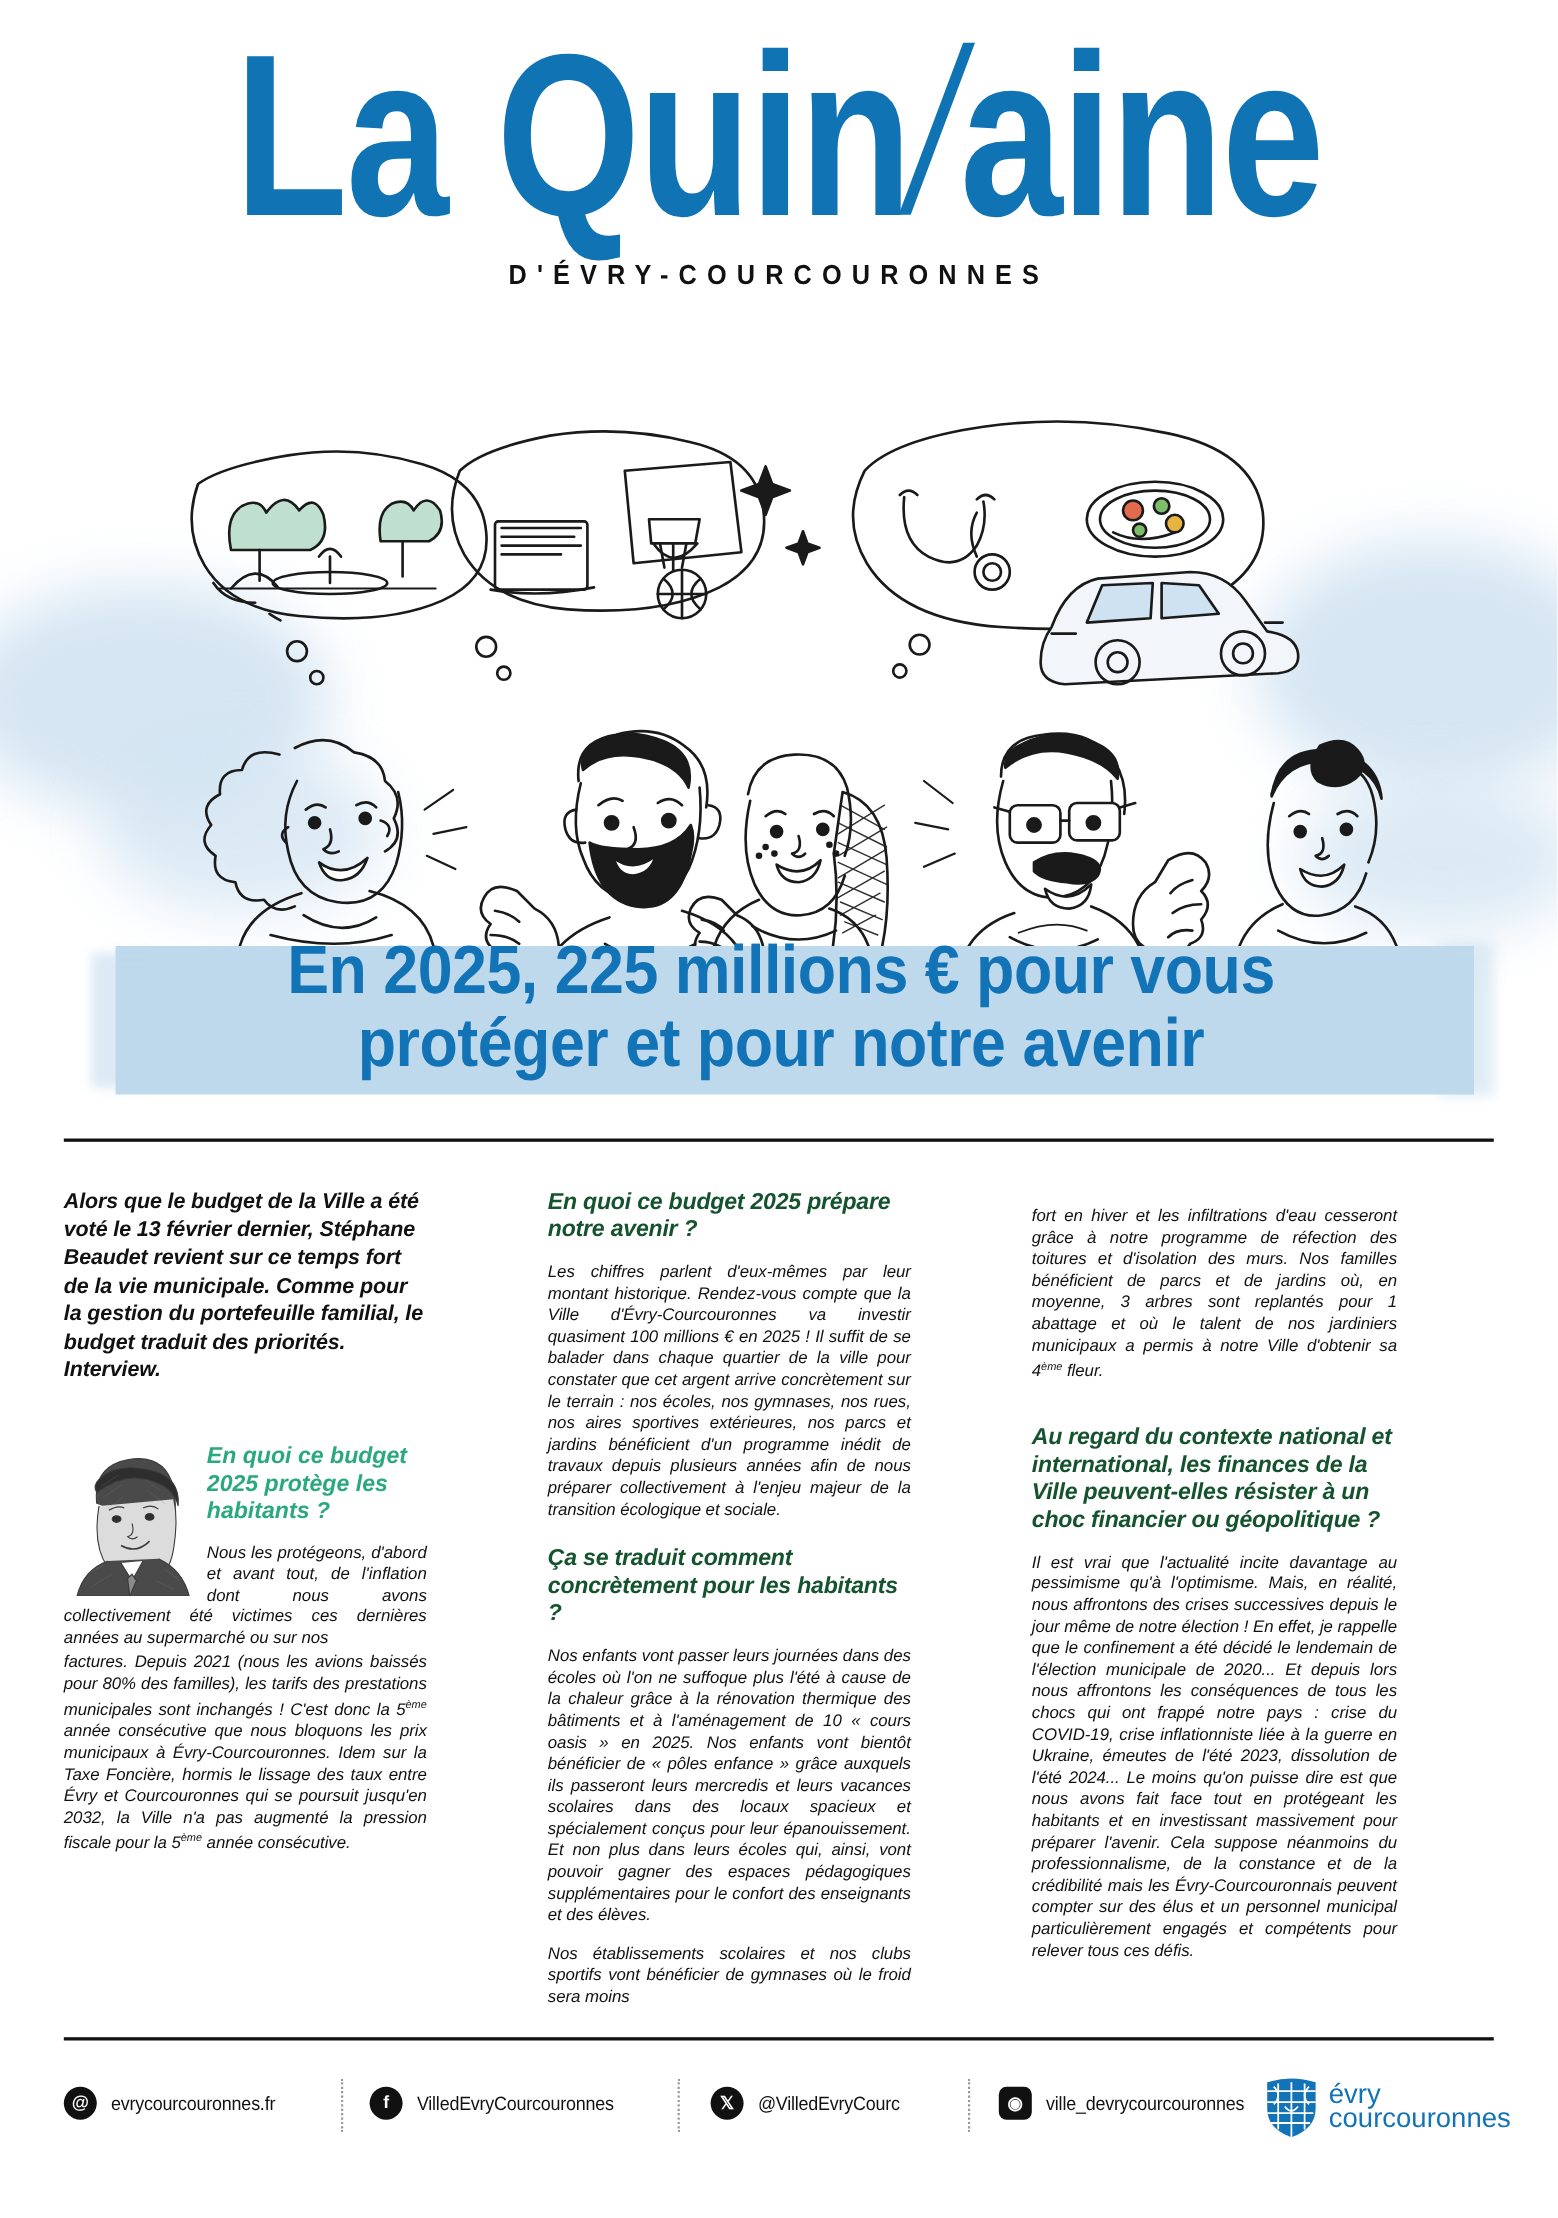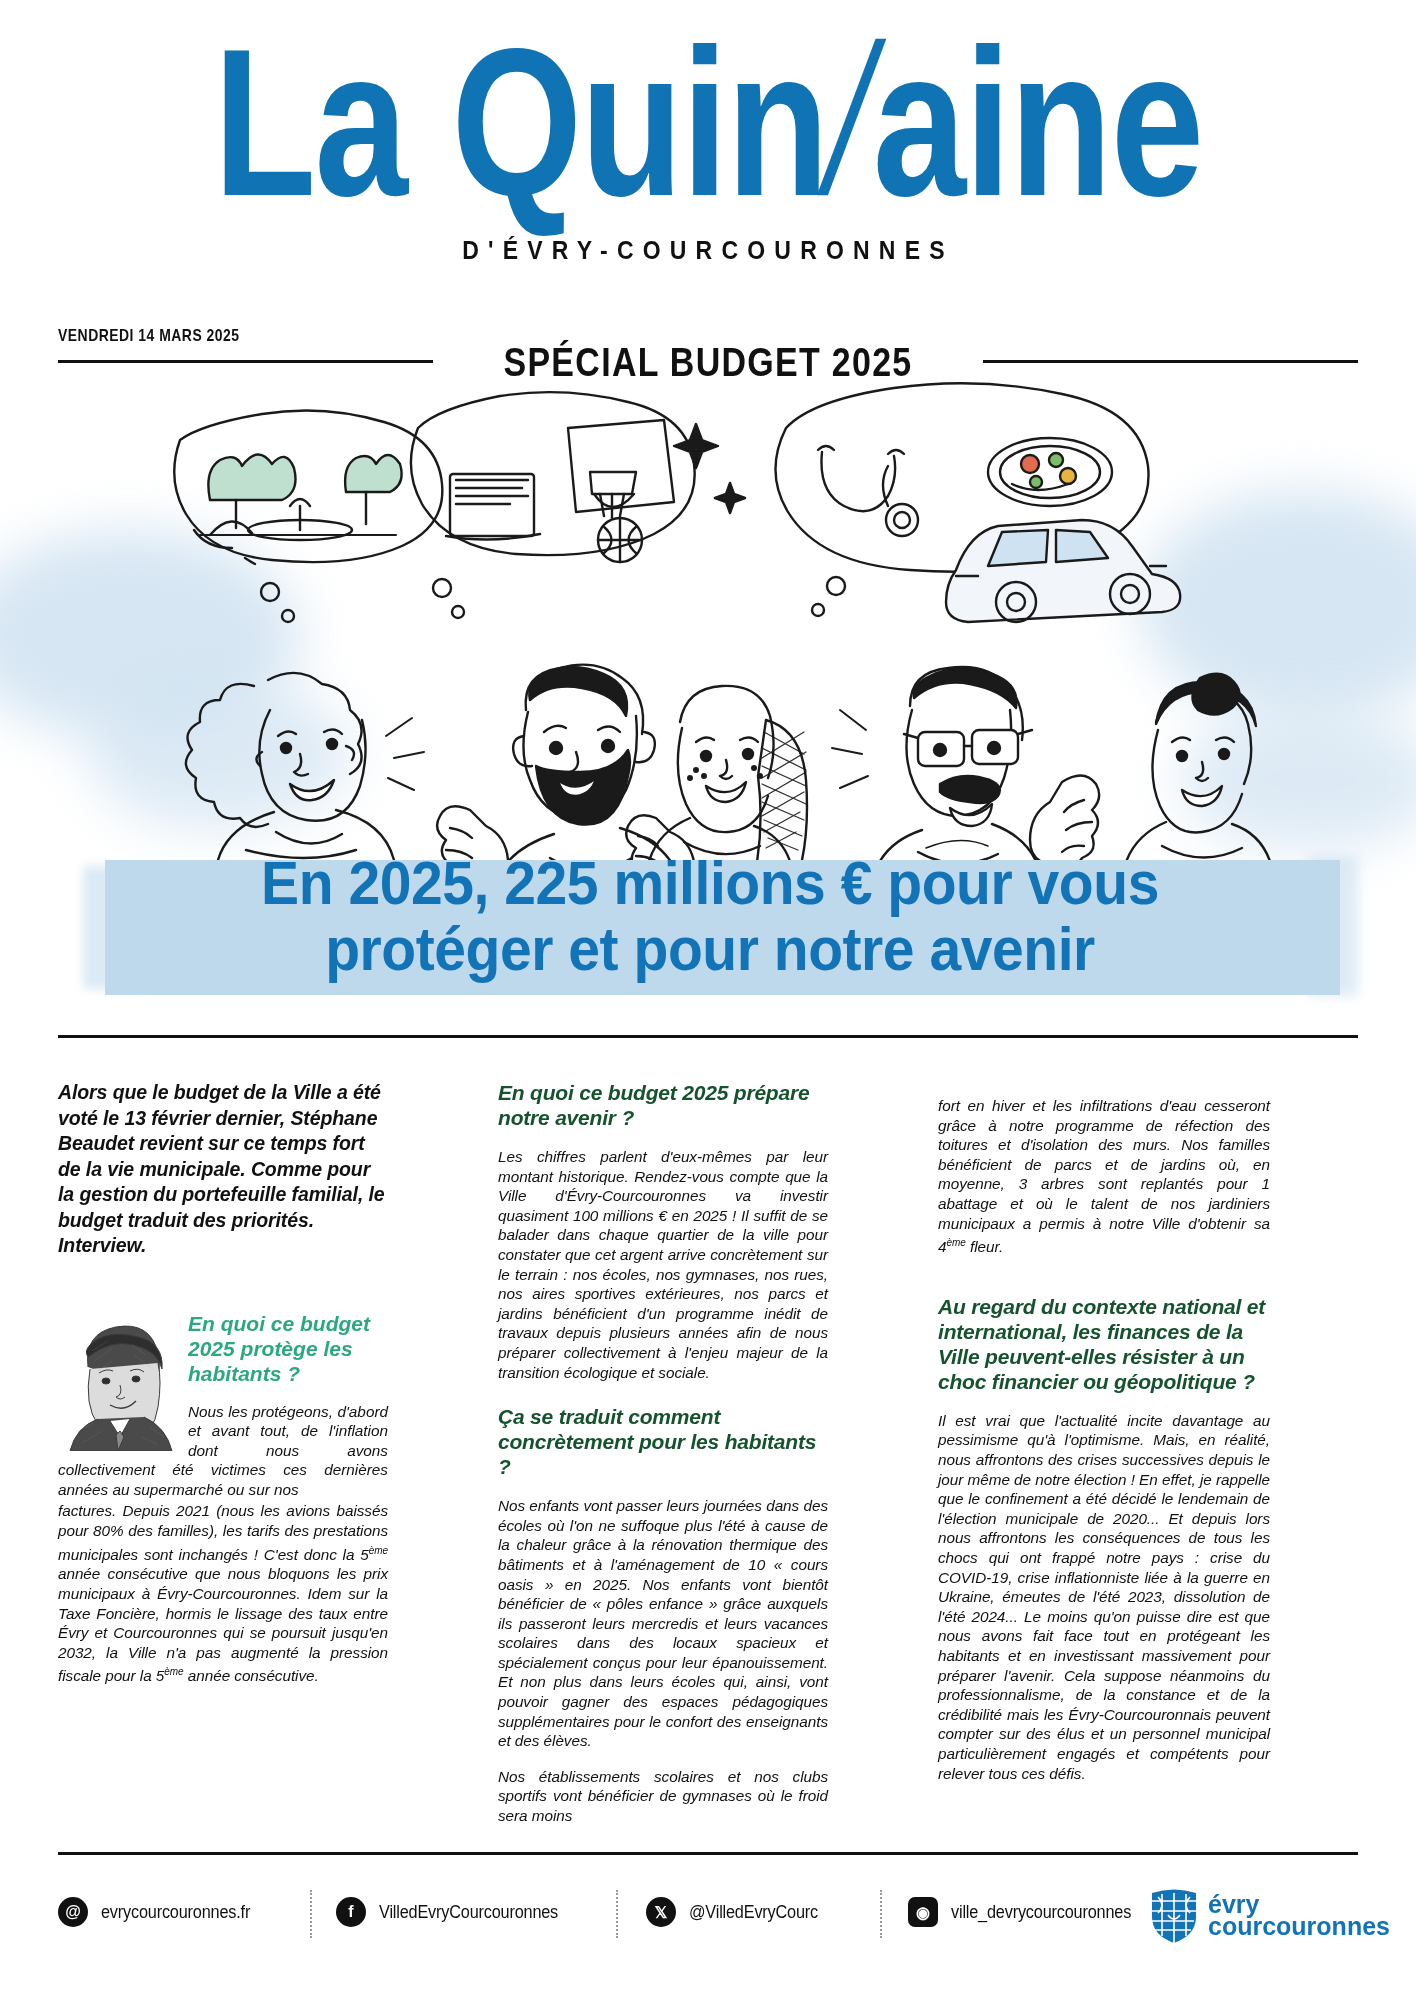--- a/index.html
+++ b/index.html
@@ -126,21 +126,21 @@
     display:flex;align-items:center;justify-content:center;
     font-size:16px;font-weight:bold;margin-right:13px;flex:0 0 auto;
   }
   .sicon.sq{border-radius:7px;}
   .slabel{font-size:17.5px;color:#111;letter-spacing:-.2px;white-space:nowrap;
           transform:scaleX(.93);transform-origin:0 50%;}
   .sdiv{position:absolute;top:0;width:0;height:48px;border-left:2px dotted #999;}
 
   .logo{position:absolute;left:1148px;top:1884px;width:215px;height:62px;display:flex;align-items:center;}
   .logo-mark{width:52px;height:56px;margin-right:8px;flex:0 0 auto;}
-  .logo-txt{color:#1273b7;font-weight:bold;line-height:22px;}
+  .logo-txt{color:#1273b7;font-weight:normal;line-height:22px;}
   .logo-txt .l1{font-size:25px;display:block;}
   .logo-txt .l2{font-size:25px;display:block;}
 
   .tagline-row{position:absolute;left:58px;top:1966px;width:1300px;height:30px;}
   .tl-rule-l{position:absolute;left:0;top:13px;width:350px;height:3px;background:#111;}
   .tl-rule-r{position:absolute;right:0;top:13px;width:350px;height:3px;background:#111;}
   .tagline{
     position:absolute;left:0;top:0;width:1300px;text-align:center;
     font-size:20px;color:#111;transform:scaleX(.95);white-space:nowrap;
   }
@@ -149,26 +149,20 @@
 </head>
 <body>
 
 <div class="page">
 
   <div class="masthead">
     <div class="mast-title"><span>La Quin</span><span class="slash">/</span><span>aine</span></div>
     <div class="mast-sub">D'ÉVRY-COURCOURONNES</div>
   </div>
 
-  <div class="daterow">
-    <div class="date">VENDREDI 14 MARS 2025</div>
-    <div class="rule-left"></div>
-    <div class="rule-right"></div>
-    <div class="special">SPÉCIAL BUDGET 2025</div>
-  </div>
 
   <div class="illus">
     <div class="wash w1"></div>
     <div class="wash w2"></div>
     <div class="wash w3"></div>
     <div class="wash w4"></div>
 
     <svg width="1130" height="480" viewBox="0 0 1130 480">
       <g fill="none" stroke="#1a1a1a" stroke-width="2.4" stroke-linecap="round" stroke-linejoin="round">
 

